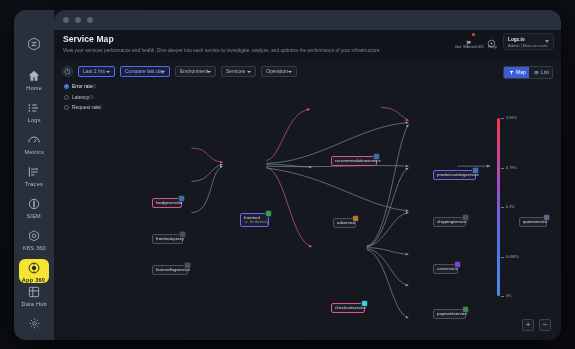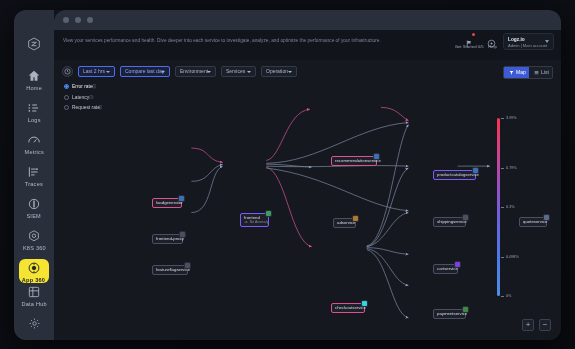--- a/index.html
+++ b/index.html
@@ -272,20 +272,21 @@
     <div class="main">
       <div class="titlebar">
         <div class="dots">
           <span class="dot"></span>
           <span class="dot"></span>
           <span class="dot"></span>
         </div>
       </div>
 
       <div class="header">
+        <div class="page-title">Service Map</div>
         <div class="page-sub">View your services performance and health. Dive deeper into each service to investigate, analyze, and optimize the performance of your infrastructure.</div>
 
         <div class="hdr-right">
           <div class="hdr-btn">
             <span class="bico">
               <svg width="9" height="9" viewBox="0 0 24 24" fill="none" stroke="#9aa3b4" stroke-width="2">
                 <path d="M6 21V4"></path>
                   <path d="M6 5h10l-2 3.5L16 12H6z" fill="#9aa3b4" stroke="none"></path>
               </svg>
               <span class="notif-dot"></span>

